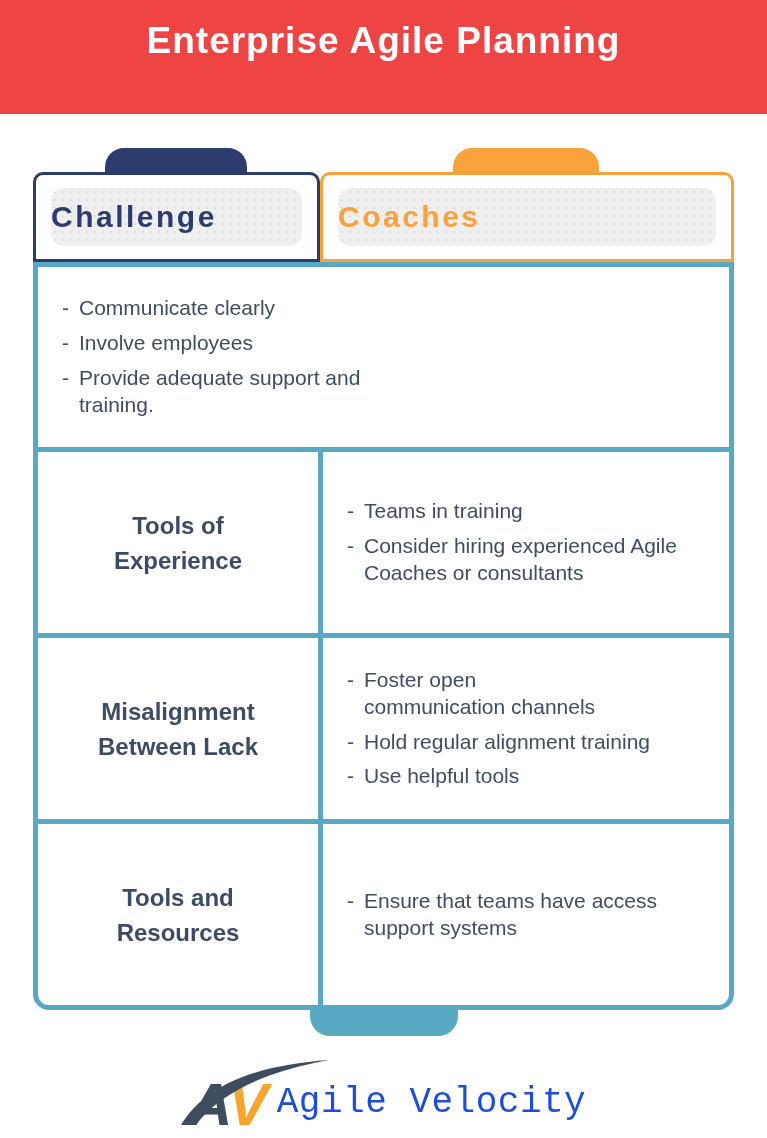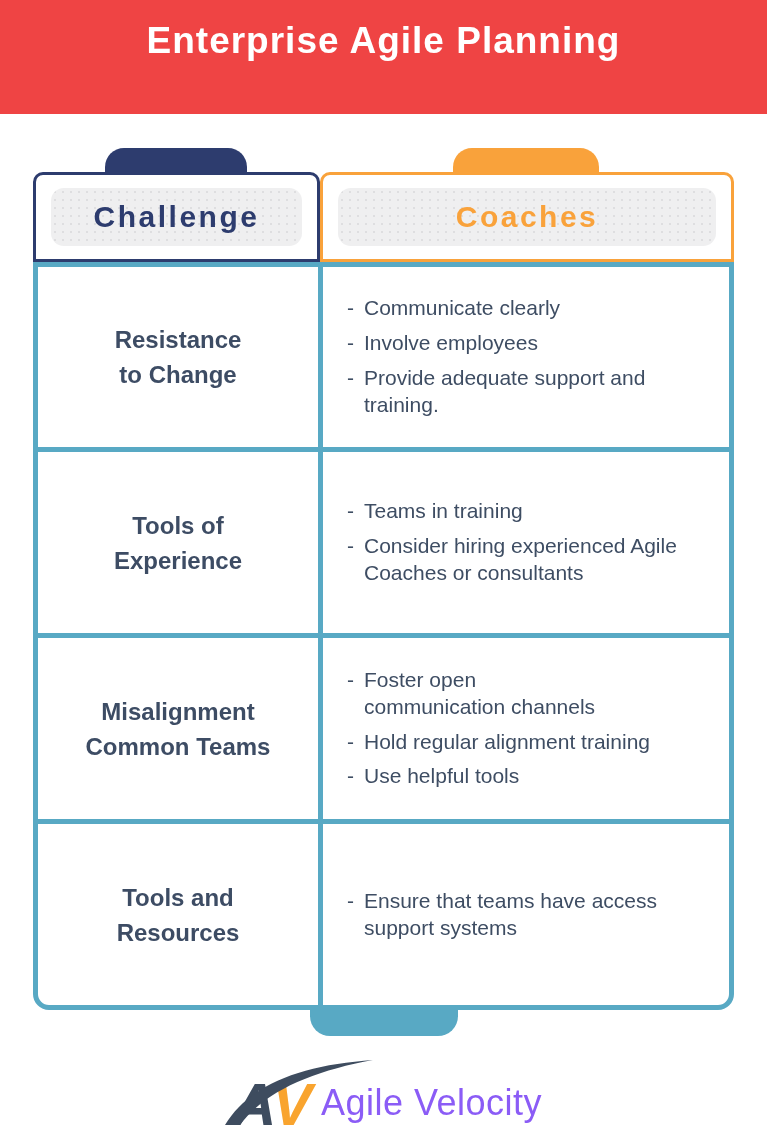--- a/index.html
+++ b/index.html
@@ -35,21 +35,21 @@
     box-sizing:border-box;background:#ffffff;display:flex;
     padding:13px 15px;height:90px;
   }
   .hcell-challenge{
     width:287px;border:3px solid #2D3C6E;border-radius:10px 10px 0 0;
   }
   .hcell-solution{
     flex:1;border:3px solid #F9A23B;border-radius:10px 10px 0 0;
   }
   .hinner{
-    flex:1;border-radius:13px;display:flex;align-items:center;justify-content:center;
+    flex:1;border-radius:13px;display:flex;align-items:center;
     background-color:#EFEFF0;
     background-image:radial-gradient(#DEDEE0 1.1px, transparent 1.1px);
     background-size:8px 8px;
   }
   .hlabel{font-size:30px;font-weight:bold;letter-spacing:2.5px;}
   .hlabel-challenge{color:#2D3C6E;}
   .hlabel-solution{color:#F9A23B;}
   .body{
     position:relative;z-index:1;background:#ffffff;
     border:5px solid #58A9C4;border-radius:0 0 16px 16px;
@@ -76,22 +76,22 @@
     position:absolute;bottom:-26px;left:50%;transform:translateX(-50%);
     width:148px;height:44px;background:#58A9C4;border-radius:0 0 20px 20px;z-index:0;
   }
   
   .footer{
     margin-top:36px;height:96px;display:flex;align-items:center;justify-content:center;
   }
   .logo{display:flex;align-items:flex-end;}
   .logo svg{display:block;}
   .brand-text{
-    font-size:36px;color:#8b5cf6;letter-spacing:.5px;line-height:1;
-    margin-left:-54px;margin-bottom:8px;
+    font-size:36px;color:#1d4ed8;letter-spacing:.5px;line-height:1;
+    margin-left:-54px;margin-bottom:8px;font-family:Liberation Mono, monospace;
   }
 </style>
 </head>
 <body>
 
 <header class="banner">
   <h1>Enterprise Agile Planning</h1>
 </header>
 
 <div class="table-wrap">
@@ -106,24 +106,20 @@
     </div>
     <div class="hcell hcell-solution">
       <div class="hinner">
         <span class="hlabel hlabel-solution">Coaches</span>
       </div>
     </div>
   </div>
 
   <div class="body">
       <div class="row">
-        <div class="cell challenge-cell">
-          <div>Resistance</div>
-          <div>to Change</div>
-        </div>
         <div class="cell solution-cell">
           <div class="bullet">
             <span class="dash">-</span>
             <span class="bullet-text">Communicate clearly</span>
           </div>
           <div class="bullet">
             <span class="dash">-</span>
             <span class="bullet-text">Involve employees</span>
           </div>
           <div class="bullet">
@@ -144,21 +140,21 @@
           </div>
           <div class="bullet">
             <span class="dash">-</span>
             <span class="bullet-text">Consider hiring experienced Agile<br>Coaches or consultants</span>
           </div>
         </div>
       </div>
       <div class="row">
         <div class="cell challenge-cell">
           <div>Misalignment</div>
-          <div>Common Teams</div>
+          <div>Between Lack</div>
         </div>
         <div class="cell solution-cell">
           <div class="bullet">
             <span class="dash">-</span>
             <span class="bullet-text">Foster open<br>communication channels</span>
           </div>
           <div class="bullet">
             <span class="dash">-</span>
             <span class="bullet-text">Hold regular alignment training</span>
           </div>

